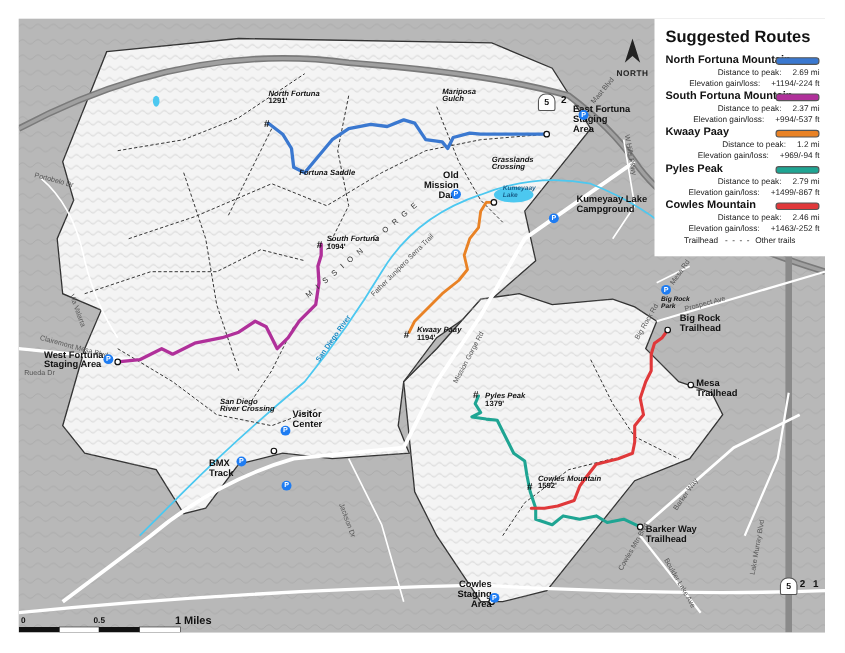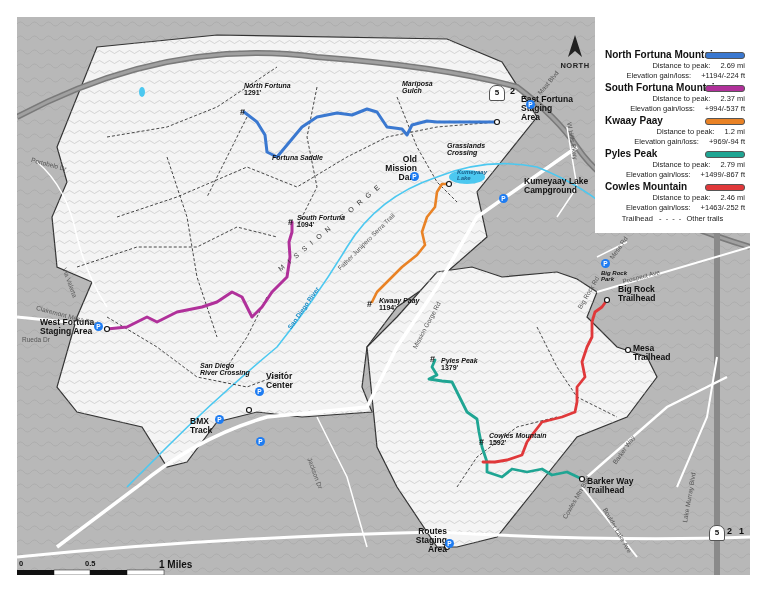--- a/index.html
+++ b/index.html
@@ -129,21 +129,21 @@
   <div class="lbl i" style="left:440px;top:152px;width:30px;white-space:normal;font-size:6px;color:#1a5f8a;">Kumeyaay Lake</div>
   <div class="lbl b" style="left:480px;top:160px;width:70px;white-space:normal;margin-left:27px;">Kumeyaay Lake Campground</div>
   <div class="lbl b" style="left:23px;top:301px;width:60px;white-space:normal;">West Fortuna Staging Area</div>
   <div class="lbl i" style="left:183px;top:345px;width:50px;white-space:normal;">San Diego River Crossing</div>
   <div class="lbl b" style="left:230px;top:355px;width:35px;white-space:normal;margin-left:19px;">Visitor Center</div>
   <div class="lbl b" style="left:173px;top:400px;width:20px;white-space:normal;">BMX Track</div>
   <div class="lbl i" style="left:584px;top:253px;width:28px;white-space:normal;font-size:6px;">Big Rock Park</div>
   <div class="lbl b" style="left:601px;top:268px;width:40px;white-space:normal;">Big Rock Trailhead</div>
   <div class="lbl b" style="left:616px;top:327px;width:40px;white-space:normal;">Mesa Trailhead</div>
   <div class="lbl b" style="left:570px;top:460px;width:60px;white-space:normal;">Barker Way Trailhead</div>
-  <div class="lbl b" style="left:380px;top:510px;width:50px;white-space:normal;text-align:right;">Routes Staging Area</div>
+  <div class="lbl b" style="left:380px;top:510px;width:50px;white-space:normal;text-align:right;">Cowles Staging Area</div>
   <div class="lbl" style="left:260px;top:250px;font-size:7px;letter-spacing:6px;color:#333;transform:rotate(-40deg);transform-origin:left top;">MISSION GORGE</div>
   <div class="lbl" style="left:270px;top:310px;font-size:6.5px;font-weight:bold;color:#1a8ac4;transform:rotate(-55deg);transform-origin:left top;">San Diego River</div>
   <div class="lbl rd" style="left:320px;top:250px;transform:rotate(-45deg);transform-origin:left top;">Father Junipero Serra Trail</div>
 
   <div class="lbl rd" style="left:395px;top:330px;transform:rotate(-62deg);transform-origin:left top;">Mission Gorge Rd</div>
   <div class="lbl rd" style="left:20px;top:288px;transform:rotate(15deg);transform-origin:left top;">Clairemont Mesa Blvd</div>
   <div class="lbl rd" style="left:5px;top:320px;">Rueda Dr</div>
   <div class="lbl rd" style="left:605px;top:262px;transform:rotate(-15deg);transform-origin:left top;">Prospect Ave</div>
   <div class="lbl rd" style="left:592px;top:240px;transform:rotate(-55deg);transform-origin:left top;">Mesa Rd</div>
   <div class="lbl rd" style="left:560px;top:290px;transform:rotate(-60deg);transform-origin:left top;">Big Rock Rd</div>
@@ -179,20 +179,21 @@
 </div>
 
 <div class="north">
   <svg width="20" height="22" viewBox="0 0 20 22">
       <path d="M10 0 L17 22 L10 16 L3 22 Z" fill="#222"></path>
     </svg>
   <div class="t">NORTH</div>
 </div>
 
 <div class="legend">
+  <h1>Suggested Routes</h1>
 
   <div class="route" style="top:32px;">
     <div class="name">North Fortuna Mountain</div>
     <div class="swatch" style="background:#3a78d0;"></div>
     <div class="row">
         <span class="k">Distance to peak:</span>
         <span class="v">2.69 mi</span>
       </div>
     <div class="row">
         <span class="k">Elevation gain/loss:</span>

